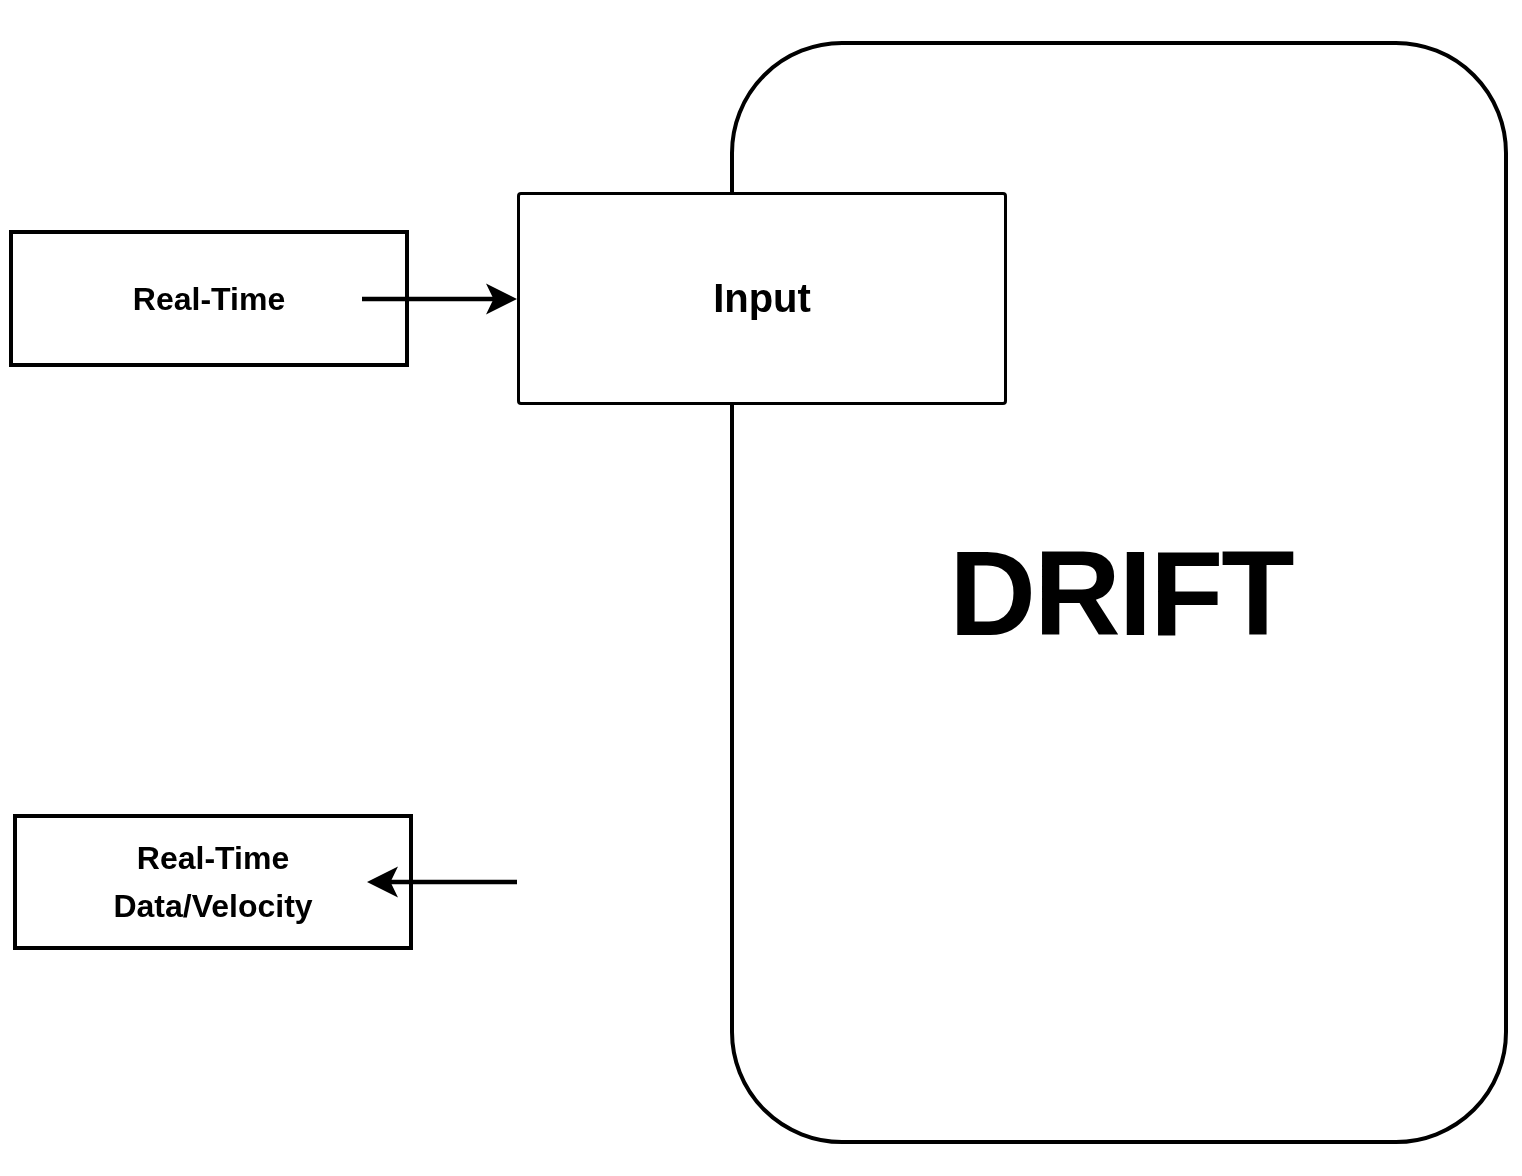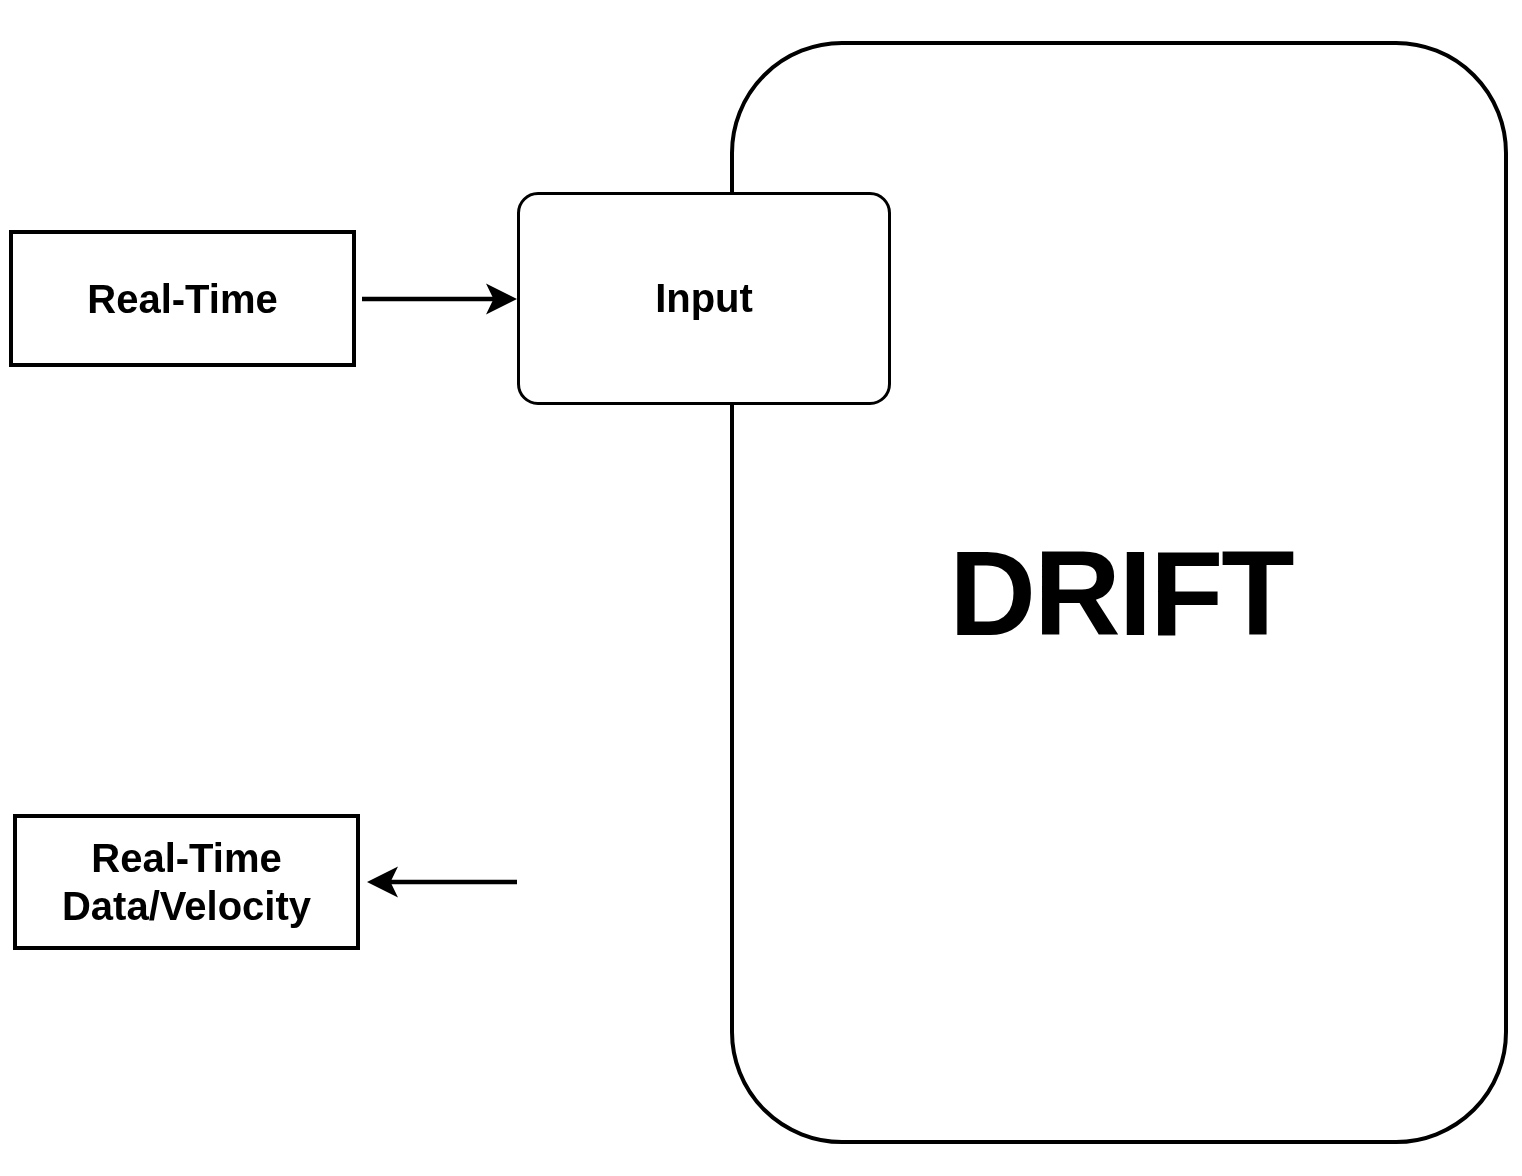--- a/index.html
+++ b/index.html
@@ -38,34 +38,34 @@
     background: transparent;
   }
   .drift-label {
     font-size: 120px;
     letter-spacing: -2px;
     
     transform: translateX(2px);
   }
   
   .round-box {
-    width: 374px;
+    width: 490px;
     height: 213px;
     border: 3.5px solid #000000;
-    border-radius: 21px;
+    border-radius: 4px;
     font-size: 40px;
     text-align: right;
   }
   .input-box  { left: 517px; top: 192px; }
   .output-box { left: 517px; top: 776px; }
   
   .rect-box {
-    width: 347px;
+    width: 400px;
     border: 4.5px solid #000000;
-    font-size: 40px;
+    font-size: 32px;
     line-height: 48px;
   }
   .sensor-box { left: 9px;  top: 230px; height: 137px; }
   .pose-box   { left: 13px; top: 814px; height: 136px; }
 
   .edge-layer {
     position: absolute;
     left: 0;
     top: 0;
     z-index: 5;

